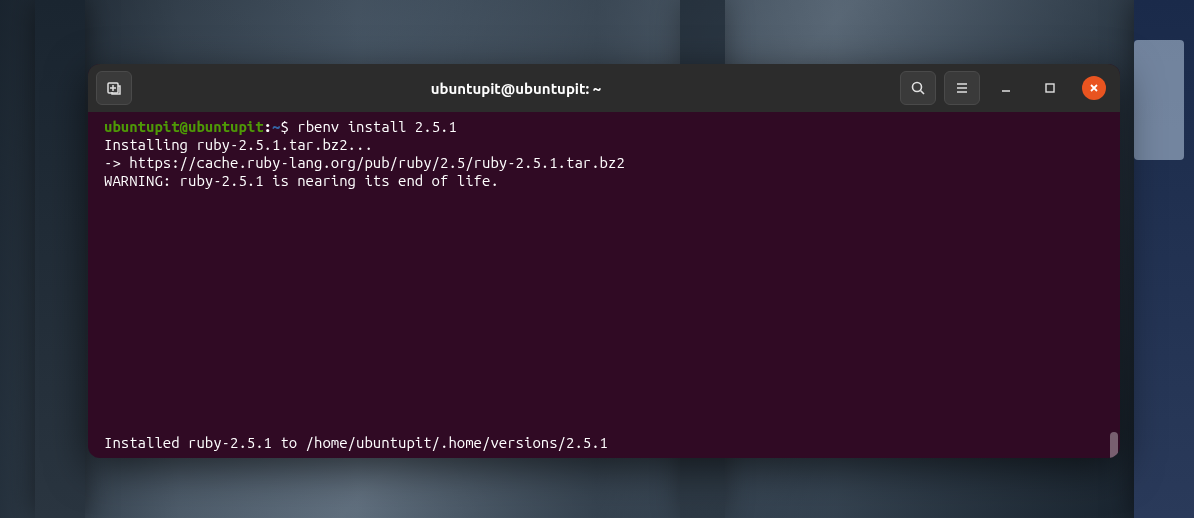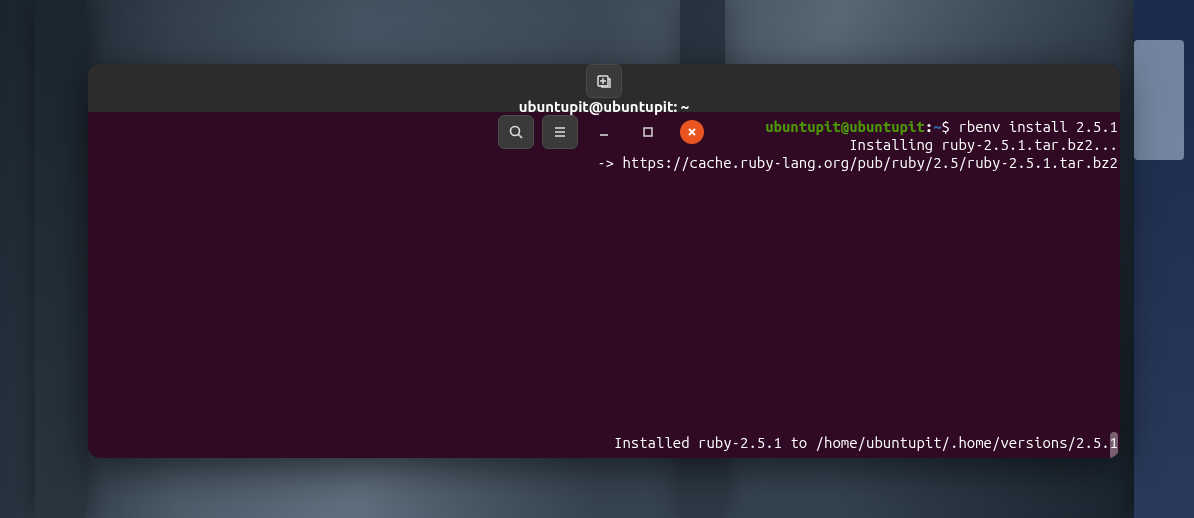--- a/index.html
+++ b/index.html
@@ -58,21 +58,20 @@
       flex-direction: column;
     }
 
     .titlebar {
       height: 48px;
       background: #2c2c2c;
       display: flex;
       align-items: center;
       padding: 0 8px;
       flex-shrink: 0;
-      flex-direction: column;
     }
 
     .titlebar-left {
       display: flex;
       align-items: center;
     }
 
     .titlebar-center {
       flex: 1;
       text-align: center;
@@ -126,30 +125,29 @@
       margin: 0 6px;
     }
 
     .window-control svg {
       width: 14px;
       height: 14px;
     }
 
     .terminal-body {
       flex: 1;
-      padding: 6px 2px;
+      padding: 6px 16px;
       font-family: "Ubuntu Mono", "Consolas", "Courier New", monospace;
       font-size: 15px;
       line-height: 18px;
       color: #ffffff;
       overflow: hidden;
       position: relative;
       display: flex;
       flex-direction: column;
-      text-align: right;
     }
 
     .terminal-line {
       white-space: pre;
     }
 
     .prompt-user {
       color: #4e9a06;
       font-weight: bold;
     }
@@ -238,19 +236,20 @@
         </svg>
       </div>
     </div>
   </div>
 
   <div class="terminal-body">
     <div class="terminal-line"><span class="prompt-user">ubuntupit@ubuntupit</span><span class="prompt-colon">:</span><span class="prompt-path">~</span><span class="prompt-dollar">$ </span><span class="command-text">rbenv install 2.5.1</span></div>
     <div class="terminal-line">Installing ruby-2.5.1.tar.bz2...</div>
     <div class="terminal-line">-&gt; https://cache.ruby-lang.org/pub/ruby/2.5/ruby-2.5.1.tar.bz2</div>
     <div class="terminal-line"></div>
+    <div class="terminal-line">WARNING: ruby-2.5.1 is nearing its end of life.</div>
     <div class="terminal-spacer"></div>
     <div class="terminal-line">Installed ruby-2.5.1 to /home/ubuntupit/.home/versions/2.5.1</div>
 
     <div class="scrollbar"></div>
   </div>
 
 </div>
 
 </body></html>

